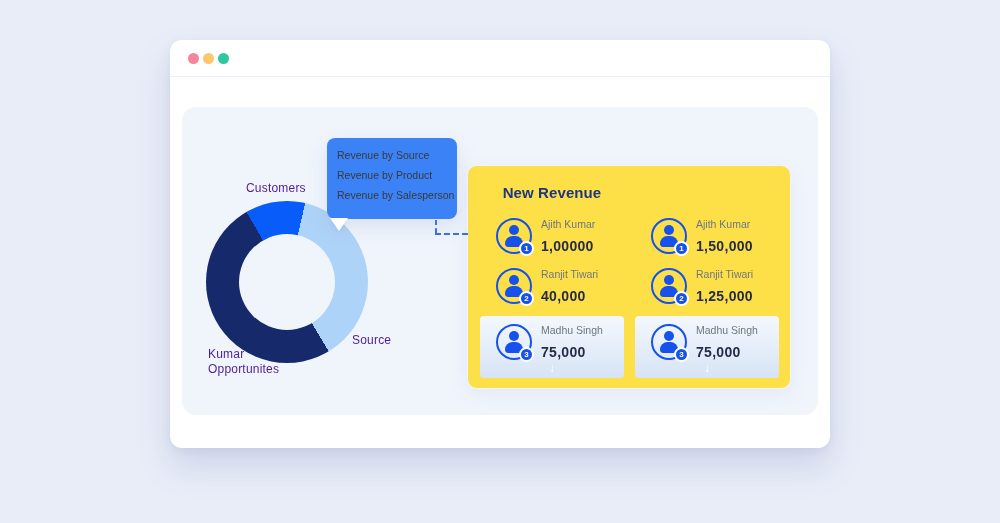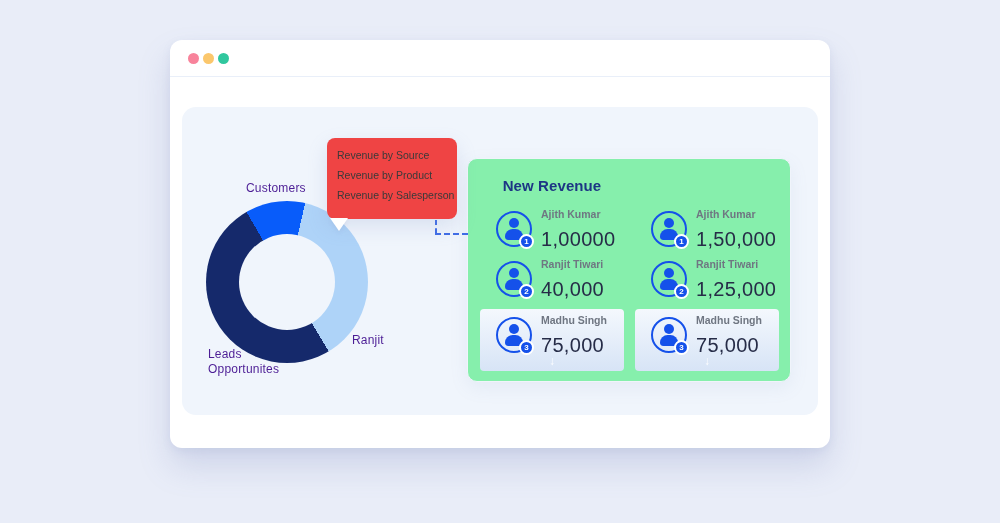--- a/index.html
+++ b/index.html
@@ -49,21 +49,21 @@
     position:absolute; font-size:12px; color:#4c1d95; font-weight:500;
     letter-spacing:0.2px; line-height:15px;
   }
   .label-customers { left:64px;  top:74px; }
   .label-revenue   { left:170px; top:226px; }
   .label-leads     { left:26px;  top:240px; }
 
   
   .tooltip {
     position:absolute; left:145px; top:31px; width:130px; height:81px;
-    background:#ef4444; border-radius:8px;
+    background:#3b82f6; border-radius:8px;
     box-shadow:0 8px 20px rgba(125,145,195,0.20);
     padding:11px 8px 0 10px; z-index:4;
     display:flex; flex-direction:column; gap:8px;
   }
   .tooltip-item {
     font-size:10.5px; color:#3A3A3A; font-weight:500; white-space:nowrap;
   }
   .tooltip-tail {
     position:absolute; left:148px; top:111px; width:0; height:0; z-index:4;
     border-left:9px solid transparent; border-right:9px solid transparent;
@@ -72,22 +72,22 @@
   }
 
   
   .dash-v { position:absolute; left:253px; top:113px; height:13px; width:0;
             border-left:2px dashed #3F6CE6; z-index:3; }
   .dash-h { position:absolute; left:253px; top:126px; width:33px; height:0;
             border-top:2px dashed #3F6CE6; z-index:3; }
 
   
   .card {
-    position:absolute; left:285px; top:51px; width:324px; height:224px;
-    background:#86efac; border-radius:10px; border:1px solid #F0F4FB;
+    position:absolute; left:285px; top:58px; width:324px; height:224px;
+    background:#fde047; border-radius:10px; border:1px solid #F0F4FB;
     box-shadow:0 6px 18px rgba(130,150,190,0.10); z-index:2;
   }
   .col { position:absolute; top:0; width:144px; height:224px; }
   .col-1 { left:12px; } .col-2 { left:167px; }
   .col-title {
     position:absolute; top:18px; left:0; width:100%; text-align:center;
     font-size:15px; font-weight:700; color:#1D3584; letter-spacing:0.1px;
     white-space:nowrap;
   }
   .row {
@@ -95,22 +95,22 @@
     display:flex; align-items:center; padding-left:16px; gap:9px;
   }
   .row-1 { top:50px; } .row-2 { top:100px; }
   .row3-box {
     position:absolute; left:0; top:150px; width:144px; height:62px;
     background:linear-gradient(180deg, #F4F8FD 0%, #D7E4F6 100%);
     border-radius:4px;
   }
   .row-3 { position:relative; top:6px; }
   .texts { display:flex; flex-direction:column; }
-  .name  { font-size:10.5px; color:#6F7682; font-weight:700; margin-bottom:2px; white-space:nowrap; }
-  .value { font-size:20px;  color:#262C47; font-weight:400; letter-spacing:0.3px; white-space:nowrap;margin-top:6px; }
+  .name  { font-size:10.5px; color:#6F7682; font-weight:400; margin-bottom:2px; white-space:nowrap; }
+  .value { font-size:14px;  color:#262C47; font-weight:700; letter-spacing:0.3px; white-space:nowrap;margin-top:6px; }
 
   
   .avatar {
     position:relative; width:36px; height:36px; flex:0 0 36px;
     border:2px solid #1551EA; border-radius:50%;
   }
   .person { position:absolute; inset:0; }
   .person .head {
     position:absolute; left:50%; transform:translateX(-50%); top:5px;
     width:10px; height:10px; border-radius:50%; background:#1551EA;
@@ -140,23 +140,23 @@
     <span class="dot yellow"></span>
     <span class="dot green"></span>
   </div>
 
   <div class="panel">
 
     <div class="donut">
       <div class="donut-hole"></div>
     </div>
     <div class="chart-label label-customers">Customers</div>
-    <div class="chart-label label-revenue">Ranjit</div>
+    <div class="chart-label label-revenue">Source</div>
     <div class="chart-label label-leads">
-      <div>Leads</div>
+      <div>Kumar</div>
       <div>Opportunites</div>
     </div>
 
     <div class="tooltip">
       <div class="tooltip-item">Revenue by Source</div>
       <div class="tooltip-item">Revenue by Product</div>
       <div class="tooltip-item">Revenue by Salesperson</div>
     </div>
     <div class="tooltip-tail"></div>
 

